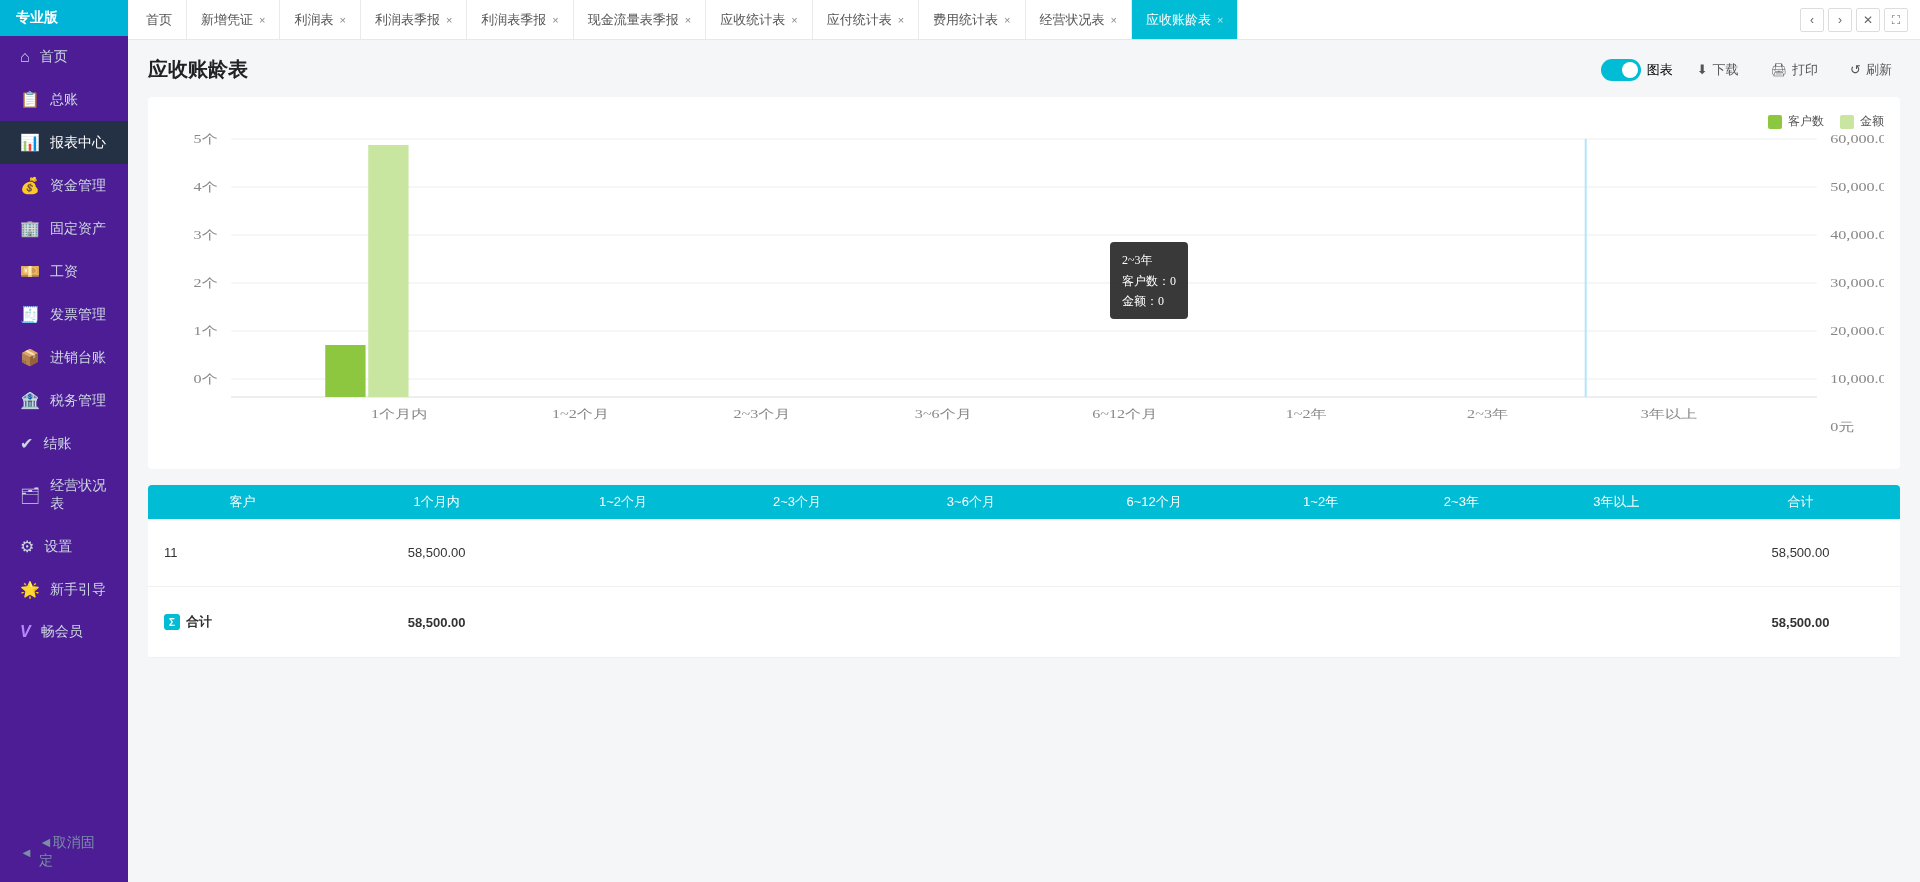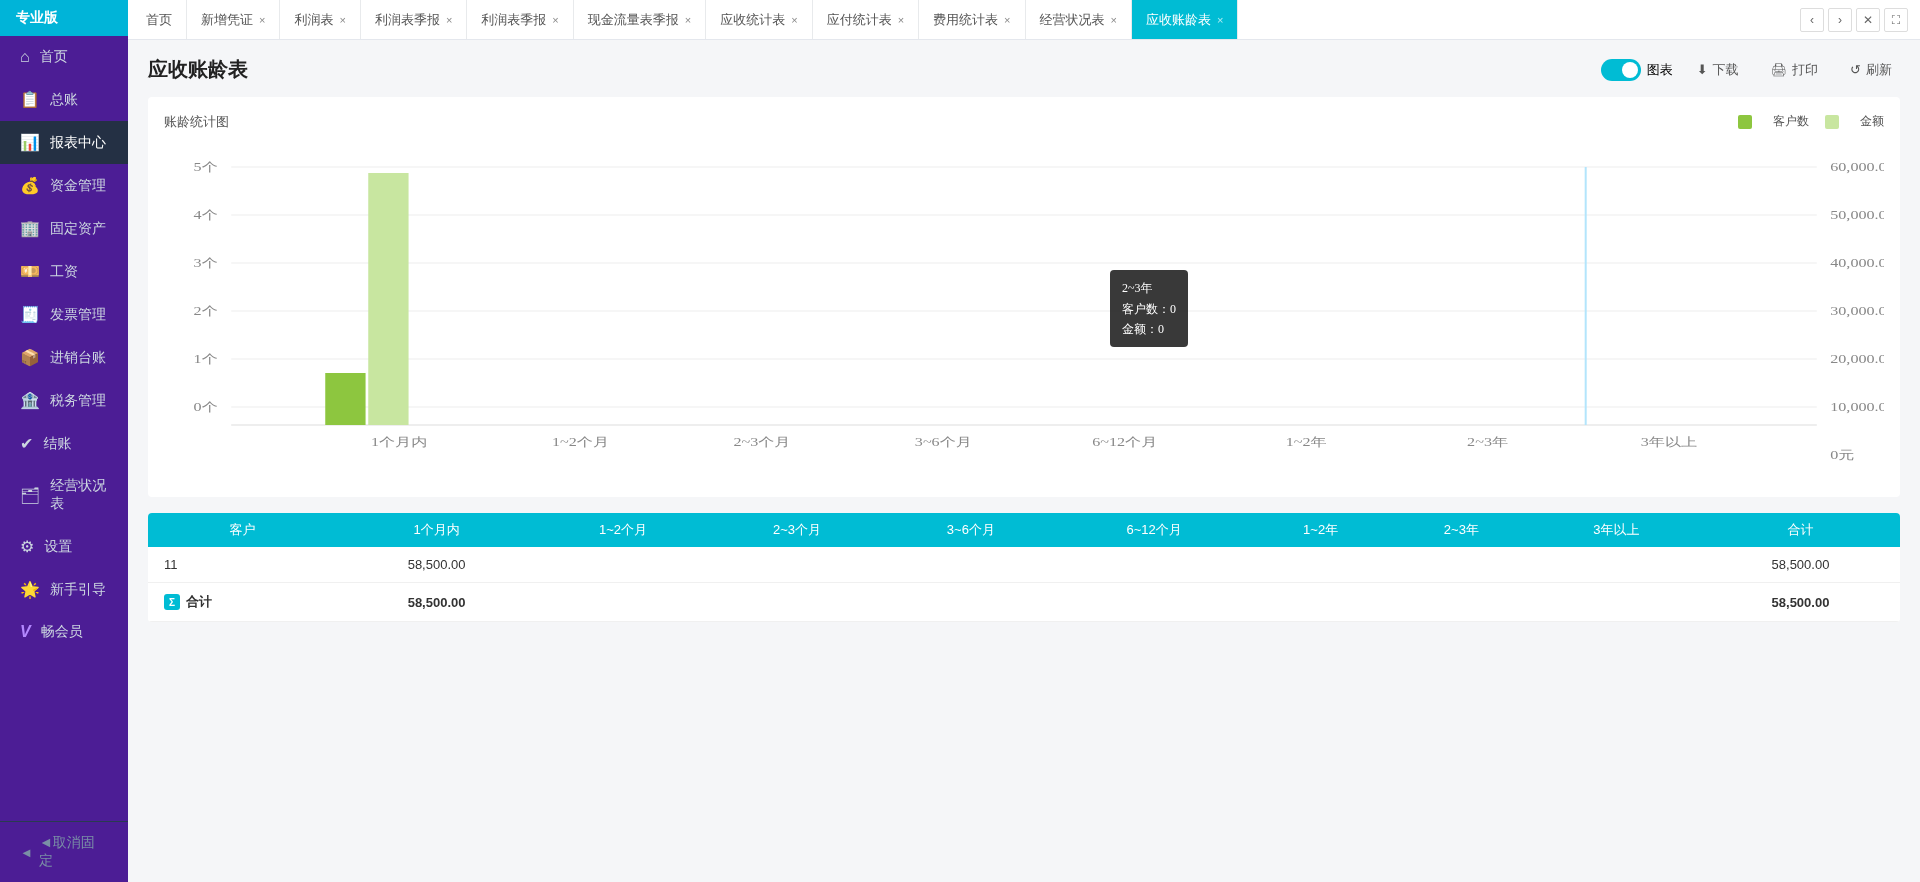--- a/index.html
+++ b/index.html
@@ -188,21 +188,21 @@
       right: 16px;
       display: flex;
       align-items: center;
       gap: 16px;
       font-size: 12px;
       color: #555;
     }
     .legend-item {
       display: flex;
       align-items: center;
-      gap: 21px;
+      gap: 6px;
     }
     .legend-dot {
       width: 14px;
       height: 14px;
       border-radius: 2px;
     }
 
     
     .chart-area {
       position: relative;
@@ -225,21 +225,21 @@
     .data-table thead th {
       padding: 8px 10px;
       text-align: center;
       font-weight: normal;
       font-size: 13px;
     }
     .data-table tbody tr {
       border-bottom: 1px solid #f0f0f0;
     }
     .data-table tbody td {
-      padding: 10px 10px;
+      padding: 26px 10px;
       text-align: center;
       font-size: 13px;
       color: #333;
       margin-top: 22px;
     }
     .data-table tbody td.text-right { }
     .data-table tbody td.customer-cell { text-align: left; padding-left: 16px; }
     .total-row td {
       font-weight: bold;
       background: #fff;
@@ -416,21 +416,20 @@
           <span>打印</span>
         </div>
         <div class="action-btn">
           <span>↺</span>
           <span>刷新</span>
         </div>
       </div>
     </div>
 
     <div class="chart-card">
-      <div class="chart-title">账龄统计图</div>
       <div class="legend">
         <div class="legend-item">
           <div class="legend-dot" style="background:#8dc63f;"></div>
           <span>客户数</span>
         </div>
         <div class="legend-item">
           <div class="legend-dot" style="background:#c8e6a0;"></div>
           <span>金额</span>
         </div>
       </div>

